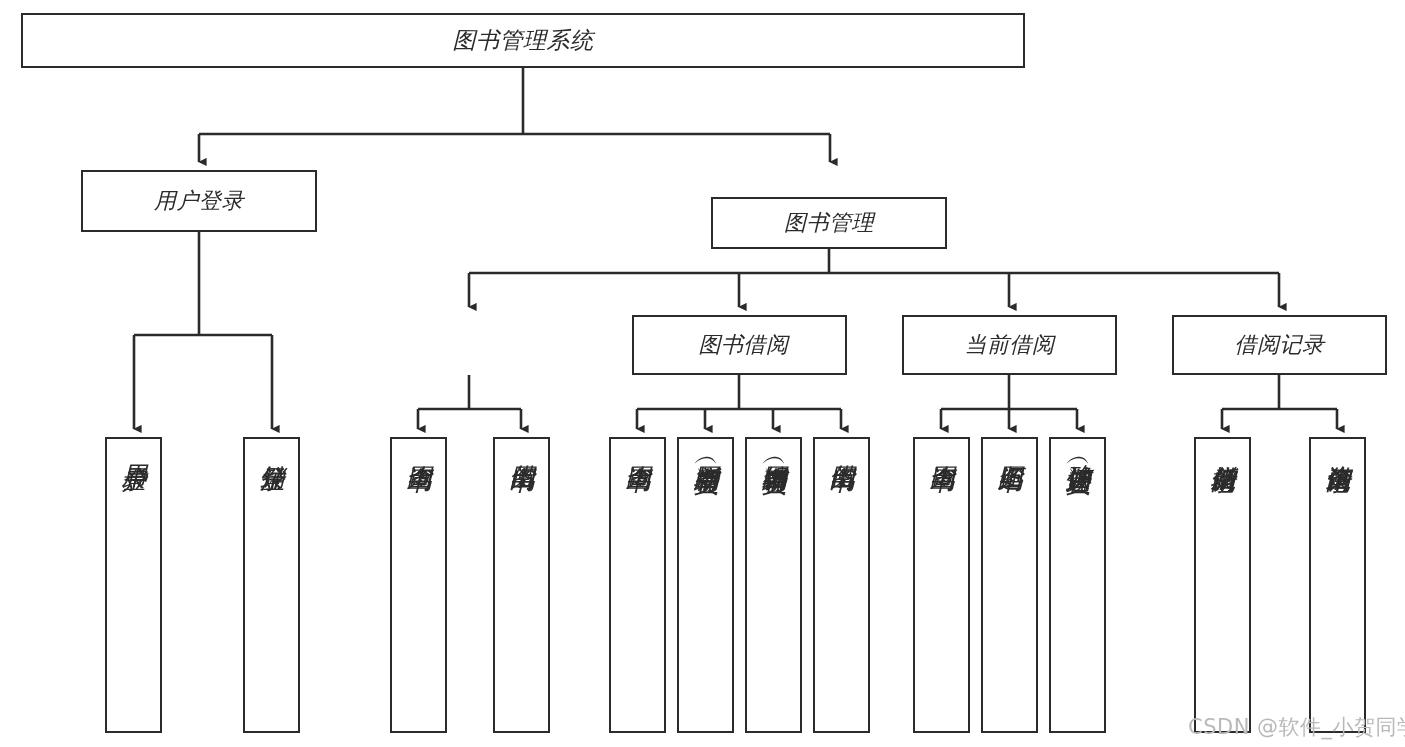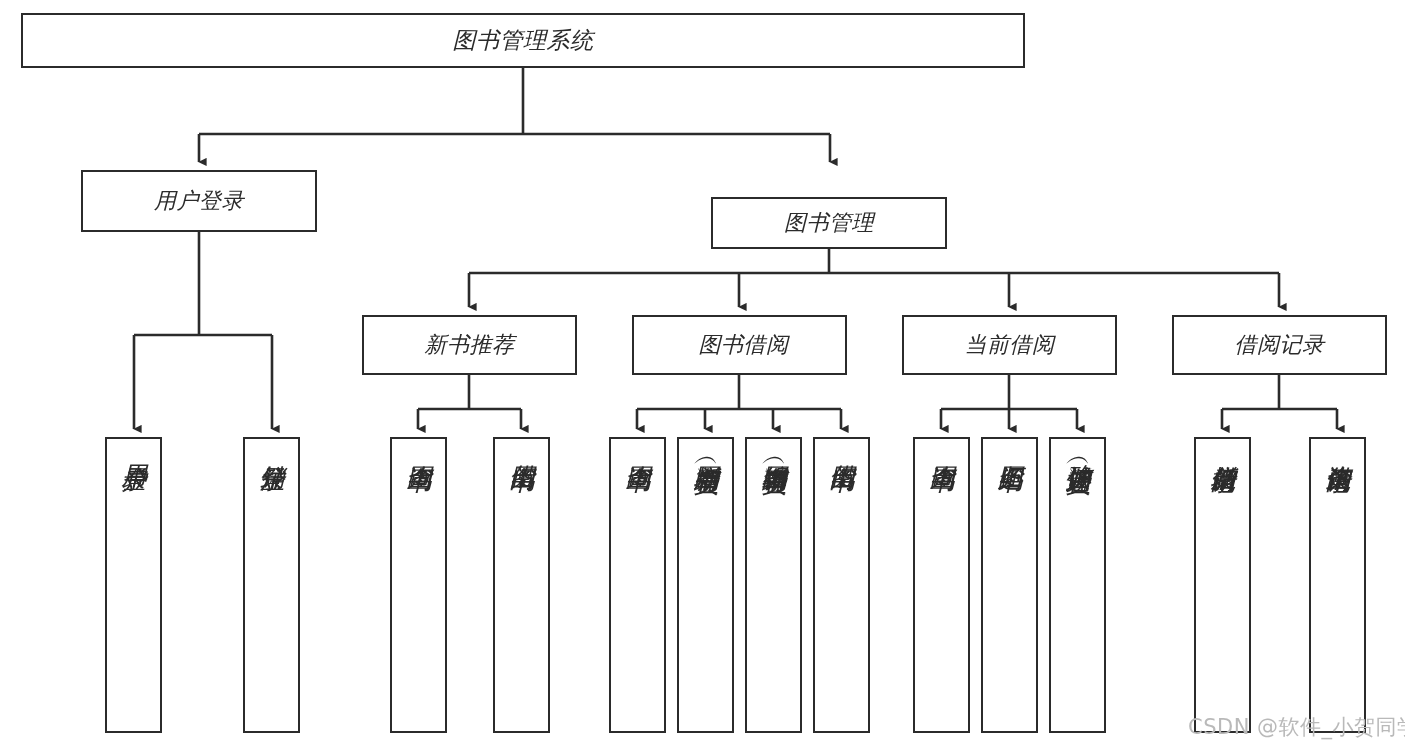--- a/index.html
+++ b/index.html
@@ -132,23 +132,20 @@
   </div>
 
   <div class="node horizontal" style="left:81px; top:170px; width:236px; height:62px;">
     <span class="label">用户登录</span>
   </div>
 
   <div class="node horizontal" style="left:711px; top:170px; width:236px; height:52px;margin-top:27px;">
     <span class="label">图书管理</span>
   </div>
 
-  <div class="node horizontal" style="left:362px; top:315px; width:215px; height:60px;">
-    <span class="label">新书推荐</span>
-  </div>
 
   <div class="node horizontal" style="left:632px; top:315px; width:215px; height:60px;padding-left:8px;">
     <span class="label">图书借阅</span>
   </div>
 
   <div class="node horizontal" style="left:1172px; top:315px; width:215px; height:60px;">
     <span class="label">借阅记录</span>
   </div>
 
   <div class="node horizontal" style="left:902px; top:315px; width:215px; height:60px;">

